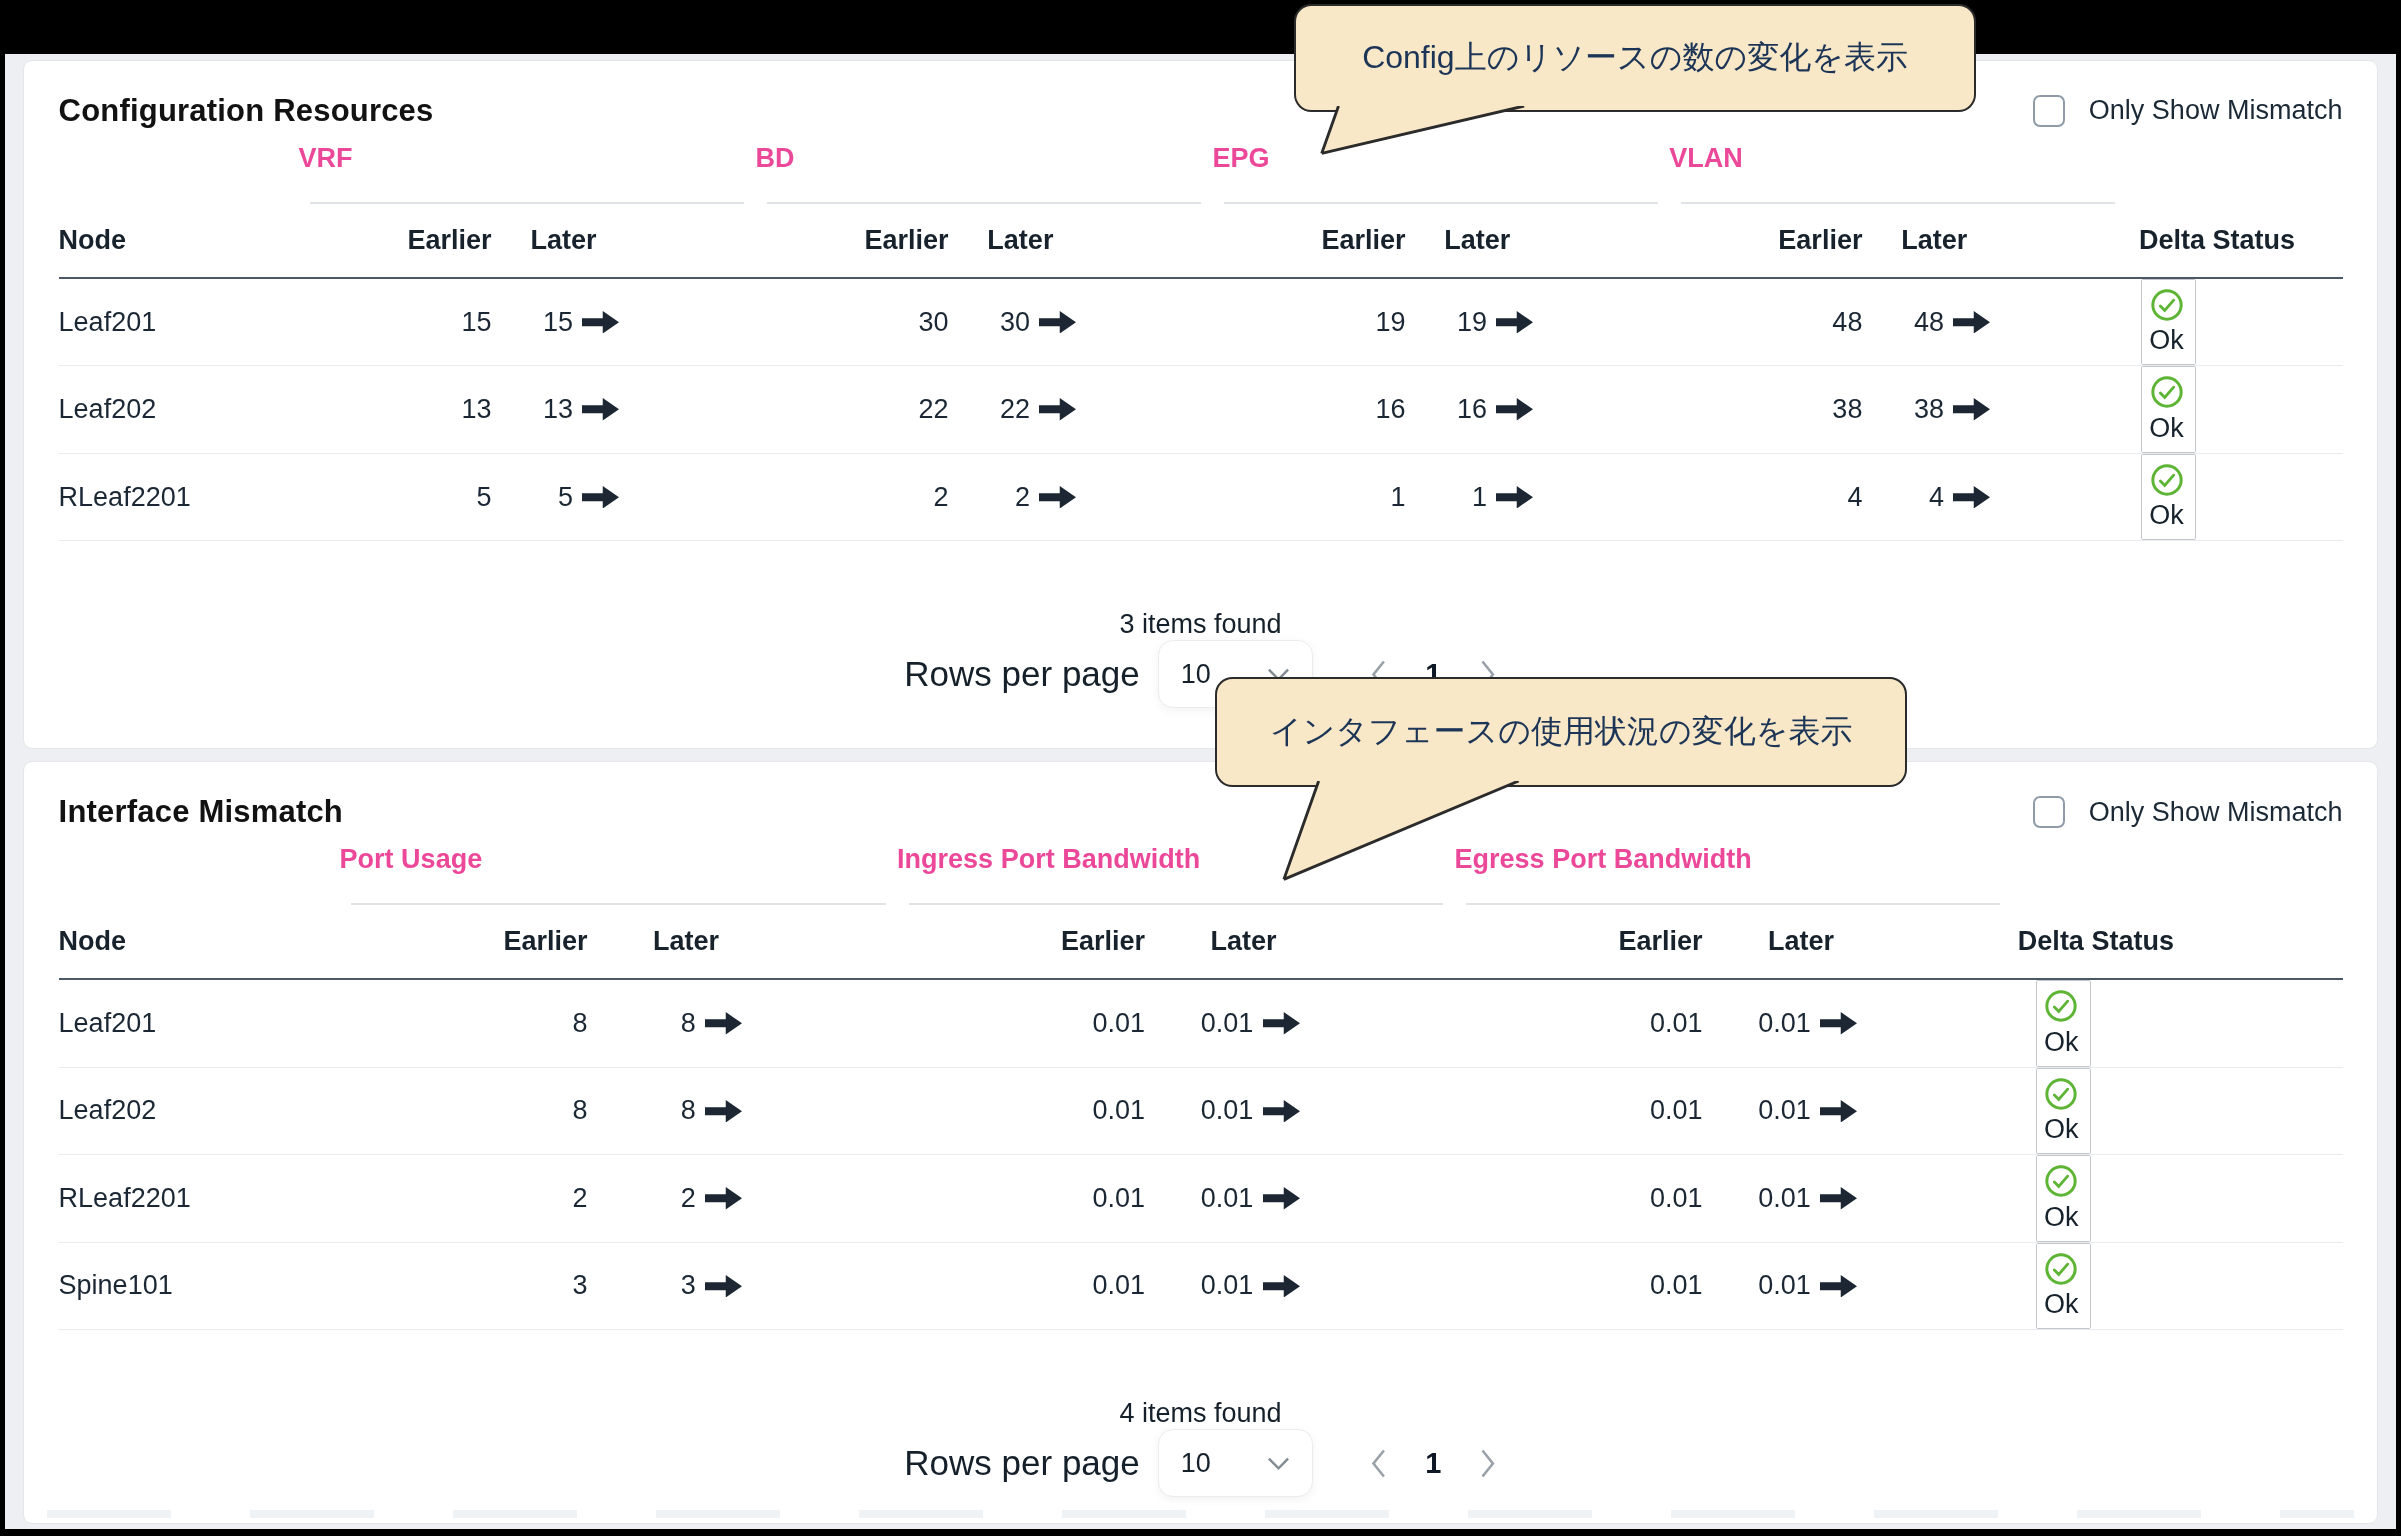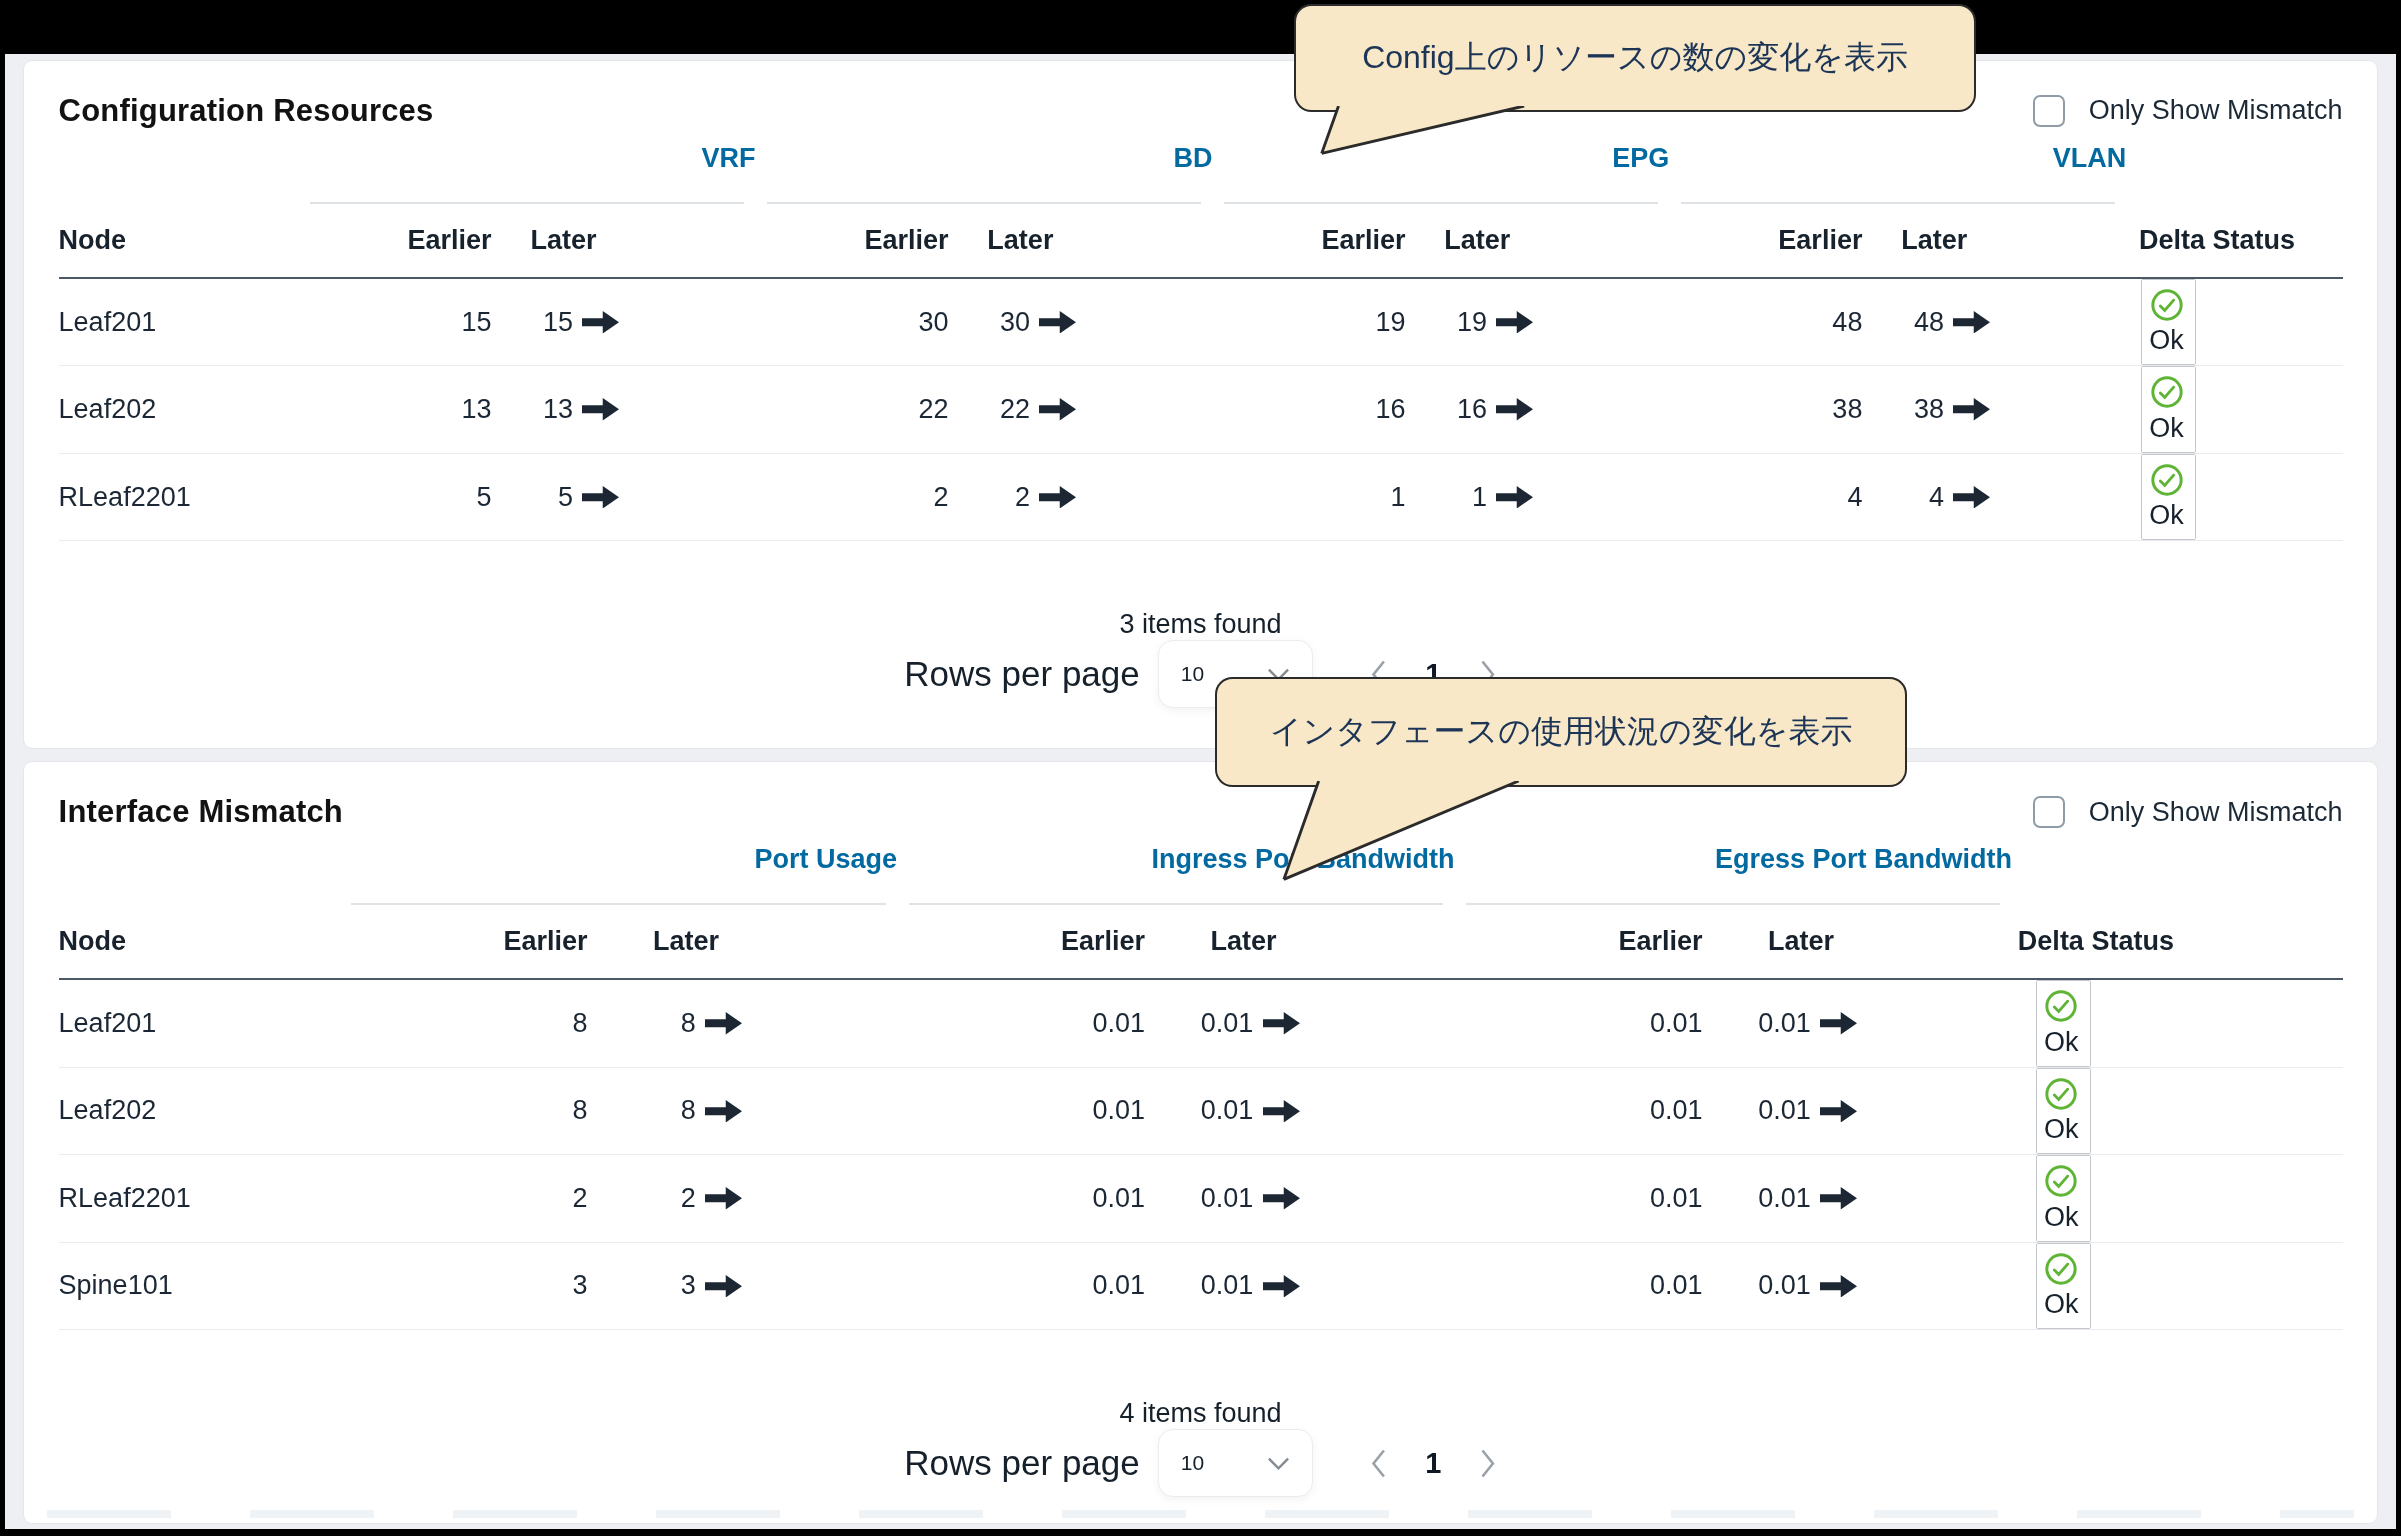--- a/index.html
+++ b/index.html
@@ -19,21 +19,21 @@
   .checkbox { width:32px; height:32px; border:2.9px solid #8f9ca8; border-radius:7px; background:#fff; flex:0 0 auto; }
   .mismatch-label { font-size:27px; color:#1b2835; }
 
   table { width:calc(100% - 69px); margin:3.5px 35px 0; border-collapse:collapse; table-layout:fixed; }
   .t-config col.c-node{width:10.5%} .t-config col.c-e{width:8.8%}
   .t-config col.c-l{width:11.2%}   .t-config col.c-delta{width:9.5%}
   .t-iface  col.c-node{width:12.3%} .t-iface col.c-e{width:11.2%}
   .t-iface  col.c-l{width:13.2%}    .t-iface col.c-delta{width:14.5%}
 
   .groups-row th { height:67px; vertical-align:top; padding-top:5.8px; position:relative; }
-  .group-label { display:block; text-align:right; font-size:27px; font-weight:bold; color:#0369a1; }
+  .group-label { display:block; text-align:left; font-size:27px; font-weight:bold; color:#ec4899; }
   th.group::after { content:''; position:absolute; left:11.6px; right:11.6px; bottom:0;
                     border-bottom:2.9px solid #dfe3e8; }
   .cols-row th { height:74px; vertical-align:middle; font-size:27px; font-weight:bold;
                  color:#17222d; border-bottom:2.9px solid #4d5866; text-align:left; }
   th.earlier, td.earlier { text-align:right; padding-right:8px; }
   .t-config th.later { text-align:right; padding-right:159px; }
   .t-iface  th.later { text-align:right; padding-right:178px; }
   tbody td { height:86px; font-size:27px; color:#1b2734; border-bottom:1.7px solid #e9ebee; }
   .laterwrap { display:flex; justify-content:flex-end; align-items:center; gap:9.3px; }
   .t-config .laterwrap { padding-right:136px; }
@@ -49,21 +49,21 @@
   .ok-icon { width:34px; height:34px; display:block; }
 
   .card-foot { display:flex; justify-content:space-between; align-items:center;
                padding:0 35px; margin-top:68px;flex-direction:column; }
   .items-found { font-size:27px; color:#15202b; }
   .foot-right { display:flex; align-items:center; }
   .rpp-label { font-size:35px; color:#15202b; margin-right:18px; }
   .select { width:155px; height:68px; border:1.7px solid #ececee; border-radius:15px;
             background:#fff; box-shadow:0 2.3px 9.3px rgba(0,0,0,.05); display:flex;
             align-items:center; justify-content:space-between; padding:0 22px;
-            font-size:21px; color:#15202b; cursor:pointer; }
+            font-size:27px; color:#15202b; cursor:pointer; }
   .pager { display:flex; align-items:center; gap:38px; margin-left:57px; }
   .page-num { font-size:29px; font-weight:bold; color:#0f1925; }
   .chev { width:17.4px; height:31px; display:block; cursor:pointer; }
 
   .tooltip { position:absolute; z-index:20; background:#f9e8c8; border:2.9px solid #2b2b2b;
              border-radius:17.4px; display:flex; align-items:center; justify-content:center;
              font-size:32px; color:#1c3557; }
   .tt-config { left:1294px; top:3.5px; width:682px; height:108px; }
   .tt-iface  { left:1215px; top:677px; width:692px; height:110px; }
   .tail { position:absolute; top:100%; margin-top:-4px; pointer-events:none; }

